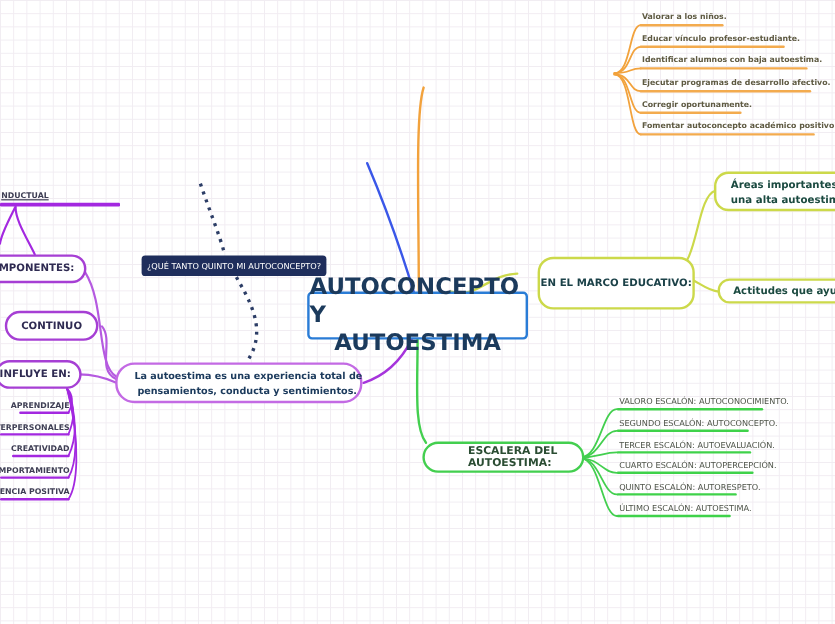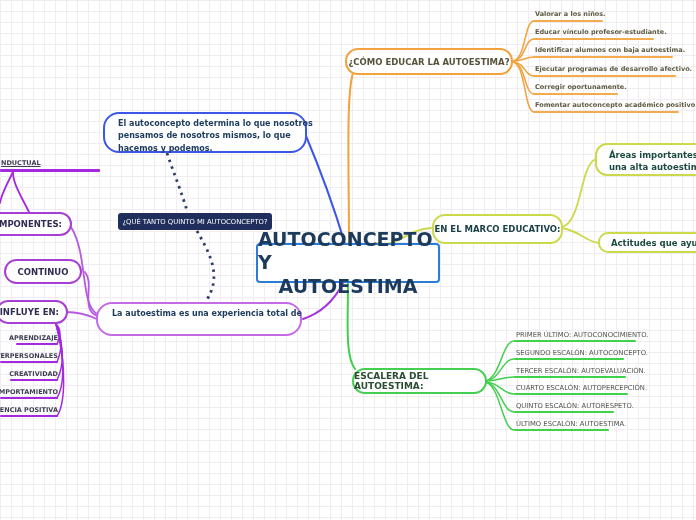--- a/index.html
+++ b/index.html
@@ -20,28 +20,28 @@
     font-size:19px;font-weight:bold;color:#1b3a5c;line-height:1.22;text-align:left;}
   #autoconcepto-note{left:103px;top:112px;width:204px;height:41px;border:2px solid #3a57e8;border-radius:16px;
     padding:4px 0 0 13px;font-size:8px;font-weight:bold;color:#1b3a5c;line-height:1.55;}
   #autoconcepto-note span, #autoestima-note span, #areas-node span{display:block;white-space:nowrap;}
   #floating-question{left:118px;top:213px;width:154px;height:17px;background:#1f2e5c;border-radius:3px;
     display:flex;align-items:center;justify-content:center;color:#ffffff;font-size:6.8px;white-space:nowrap;}
   #autoestima-note{left:96px;top:302px;width:206px;height:34px;border:2px solid #c36ae4;border-radius:16px;
     padding:4px 0 0 14px;font-size:8px;font-weight:bold;color:#1b3a5c;line-height:1.55;text-align:center;}
   #educar-node{left:345px;top:48px;width:168px;height:27px;border:2px solid #f2a23c;
     font-size:8.5px;color:#57523a;}
-  #marco-node{left:432px;top:214px;width:131px;height:30px;border:2px solid #ccd94a;
+  #marco-node{left:448px;top:214px;width:131px;height:44px;border:2px solid #ccd94a;
     font-size:8.5px;color:#1b4148;}
   #areas-node{left:595px;top:143px;width:124px;height:33px;border:2px solid #ccd94a;border-radius:12px;
     padding:4px 0 0 12px;font-size:8.5px;font-weight:bold;color:#1b4a40;line-height:1.45;}
   #actitudes-node{left:598px;top:232px;width:112px;height:21px;border:2px solid #ccd94a;border-radius:10px;
     display:flex;align-items:center;padding-left:11px;font-size:8.5px;font-weight:bold;color:#1b4a40;white-space:nowrap;}
   #escalera-node{left:352px;top:368px;width:135px;height:26px;border:2px solid #43cf4f;
-    font-size:9px;color:#2b4d33;}
+    font-size:9px;color:#2b4d33;padding-left:36px;}
   #componentes-node{left:-14px;top:212px;width:86px;height:24px;border:2px solid #a63fd4;
     justify-content:flex-end;padding-right:8px;font-size:8.5px;color:#2f2b52;}
   #continuo-node{left:4px;top:259px;width:78px;height:25px;border:2px solid #a63fd4;
     font-size:8.5px;color:#2f2b52;justify-content:center;}
   #influye-node{left:-4px;top:300px;width:72px;height:24px;border:2px solid #a63fd4;
     justify-content:flex-end;padding-right:7px;font-size:8.5px;color:#2f2b52;}
   .tr-item{position:absolute;left:535px;z-index:2;font-size:6.5px;font-weight:bold;color:#5e5a42;white-space:nowrap;}
   .br-item{position:absolute;left:516px;z-index:2;font-size:6.8px;color:#4e5449;white-space:nowrap;}
   .lf-item{position:absolute;right:638px;z-index:2;font-size:6.5px;font-weight:bold;color:#3e3e54;white-space:nowrap;}
   #conductual-label{position:absolute;left:1px;top:159px;z-index:2;font-size:6.5px;font-weight:bold;color:#3e3e54;white-space:nowrap;text-decoration:underline;}
@@ -97,37 +97,30 @@
       <path d="M167,153 C174,174 183,196 187,211" stroke-width="2.8" stroke-linecap="butt" stroke-dasharray="2.5 4.5" stroke="#2c3d66"></path>
       <path d="M197,231 C209,252 223,276 206,301" stroke-width="2.8" stroke-linecap="butt" stroke-dasharray="2.5 4.5" stroke="#2c3d66"></path>
     </g>
   </svg>
 
   <div id="center-node" class="node">
     <span>AUTOCONCEPTO Y</span>
     <span>AUTOESTIMA</span>
   </div>
 
-  <div id="autoconcepto-note" class="node">
-    <span>El autoconcepto determina lo que nosotros</span>
-    <span>pensamos de nosotros mismos, lo que</span>
-    <span>hacemos y podemos.</span>
-  </div>
 
   <div id="floating-question" class="node">
     <span>¿QUÉ TANTO QUINTO MI AUTOCONCEPTO?</span>
   </div>
 
   <div id="autoestima-note" class="node">
     <span>La autoestima es una experiencia total de</span>
+    <span>pensamientos, conducta y sentimientos.</span>
   </div>
 
-  <div id="educar-node" class="node pill">
-    <span>¿CÓMO EDUCAR LA AUTOESTIMA?</span>
-  </div>
   <div class="tr-item" style="top:10px">Valorar a los niños.</div>
   <div class="tr-item" style="top:28px">Educar vínculo profesor-estudiante.</div>
   <div class="tr-item" style="top:46px">Identificar alumnos con baja autoestima.</div>
   <div class="tr-item" style="top:65px">Ejecutar programas de desarrollo afectivo.</div>
   <div class="tr-item" style="top:83px">Corregir oportunamente.</div>
   <div class="tr-item" style="top:101px">Fomentar autoconcepto académico positivo.</div>
   <div class="uline ul-orange" style="left:533px;top:20px;width:70px"></div>
   <div class="uline ul-orange" style="left:533px;top:38px;width:121px"></div>
   <div class="uline ul-orange" style="left:533px;top:56px;width:140px"></div>
   <div class="uline ul-orange" style="left:533px;top:75px;width:143px"></div>
@@ -141,21 +134,21 @@
     <span>Áreas importantes para</span>
     <span>una alta autoestima:</span>
   </div>
   <div id="actitudes-node" class="node">
     <span>Actitudes que ayudan a l</span>
   </div>
 
   <div id="escalera-node" class="node pill">
     <span>ESCALERA DEL AUTOESTIMA:</span>
   </div>
-  <div class="br-item" style="top:331px">PRIMER ÚLTIMO: AUTOCONOCIMIENTO.</div>
+  <div class="br-item" style="top:331px">VALORO ESCALÓN: AUTOCONOCIMIENTO.</div>
   <div class="br-item" style="top:349px">SEGUNDO ESCALÓN: AUTOCONCEPTO.</div>
   <div class="br-item" style="top:367px">TERCER ESCALÓN: AUTOEVALUACIÓN.</div>
   <div class="br-item" style="top:384px">CUARTO ESCALÓN: AUTOPERCEPCIÓN.</div>
   <div class="br-item" style="top:402px">QUINTO ESCALÓN: AUTORESPETO.</div>
   <div class="br-item" style="top:420px">ÚLTIMO ESCALÓN: AUTOESTIMA.</div>
   <div class="uline ul-green" style="left:514px;top:340px;width:122px"></div>
   <div class="uline ul-green" style="left:514px;top:358px;width:110px"></div>
   <div class="uline ul-green" style="left:514px;top:376px;width:112px"></div>
   <div class="uline ul-green" style="left:514px;top:393px;width:114px"></div>
   <div class="uline ul-green" style="left:514px;top:411px;width:100px"></div>

